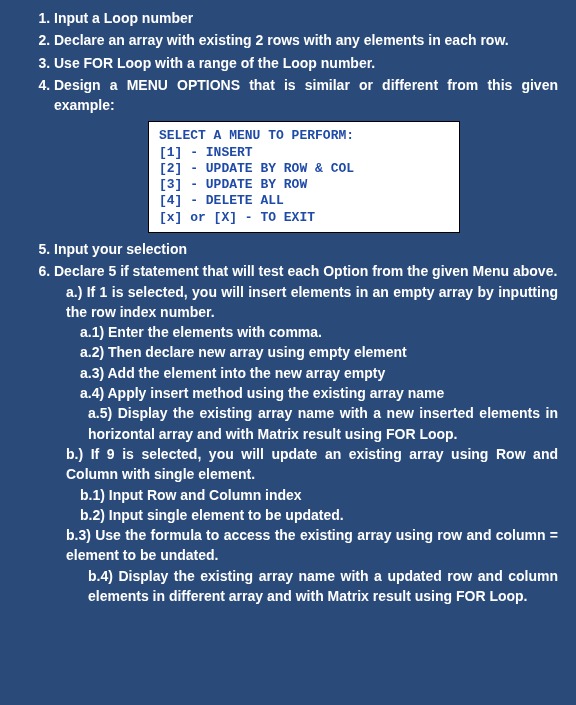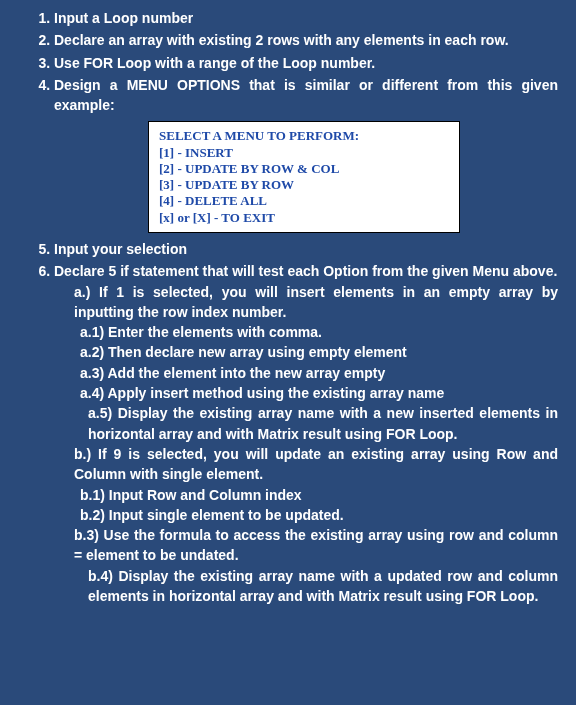--- a/index.html
+++ b/index.html
@@ -13,32 +13,32 @@
     line-height:1.45;
     overflow:hidden;
   }
   .page{padding:6px 18px 12px 18px}
   .lead{margin-left:28px;margin-bottom:2px}
   ol.main{margin:0;padding:0 0 0 36px}
   ol.main>li{margin:2px 0;text-align:justify}
   .menu-box{
     background:#fff;
     color:#1f4aa8;
-    font-family:Liberation Serif, serif;
+    font-family:Liberation Mono, monospace;
     font-size:13px;
     font-weight:bold;
     padding:6px 10px;
     border:1px solid #000;
     width:290px;
     margin:6px 0 6px 130px;
     line-height:1.25;
     white-space:pre;
   }
   .sub2{margin-left:26px}
-  .subx{margin-left:20px;text-align:justify}
+  .subx{margin-left:12px;text-align:justify}
   .jst{text-align:justify}
   .bk{display:block}
 </style>
 </head>
 <body>
 
 <div class="page">
   <ol class="main">
     <li>Input a Loop number</li>
     <li class="jst">Declare an array with existing 2 rows with any elements in each row.</li>
@@ -64,16 +64,16 @@
       <span class="bk sub2">a.1)  Enter the elements with comma.</span>
       <span class="bk sub2">a.2)  Then declare new array using empty element</span>
       <span class="bk sub2">a.3)  Add the element into the new array empty</span>
       <span class="bk sub2">a.4)  Apply insert method using the existing array name</span>
       <span class="bk subx" style="margin-left:34px">a.5) Display the existing array name with a new inserted elements in horizontal array and with Matrix result using FOR Loop.</span>
 
       <span class="bk subx">b.) If 9 is selected, you will update an existing array using Row and Column with single element.</span>
       <span class="bk sub2">b.1) Input Row and Column index</span>
       <span class="bk sub2">b.2) Input single element to be updated.</span>
       <span class="bk subx" style="text-indent:0">b.3) Use the formula to access the existing array using row and column = element to be undated.</span>
-      <span class="bk subx" style="margin-left:34px">b.4) Display the existing array name with a updated row and column elements in horizontal array and with Matrix result using FOR Loop.</span>
+      <span class="bk subx" style="margin-left:34px">b.4) Display the existing array name with a updated row and column elements in different array and with Matrix result using FOR Loop.</span>
     </li>
   </ol>
 </div>
 
 </body></html>

